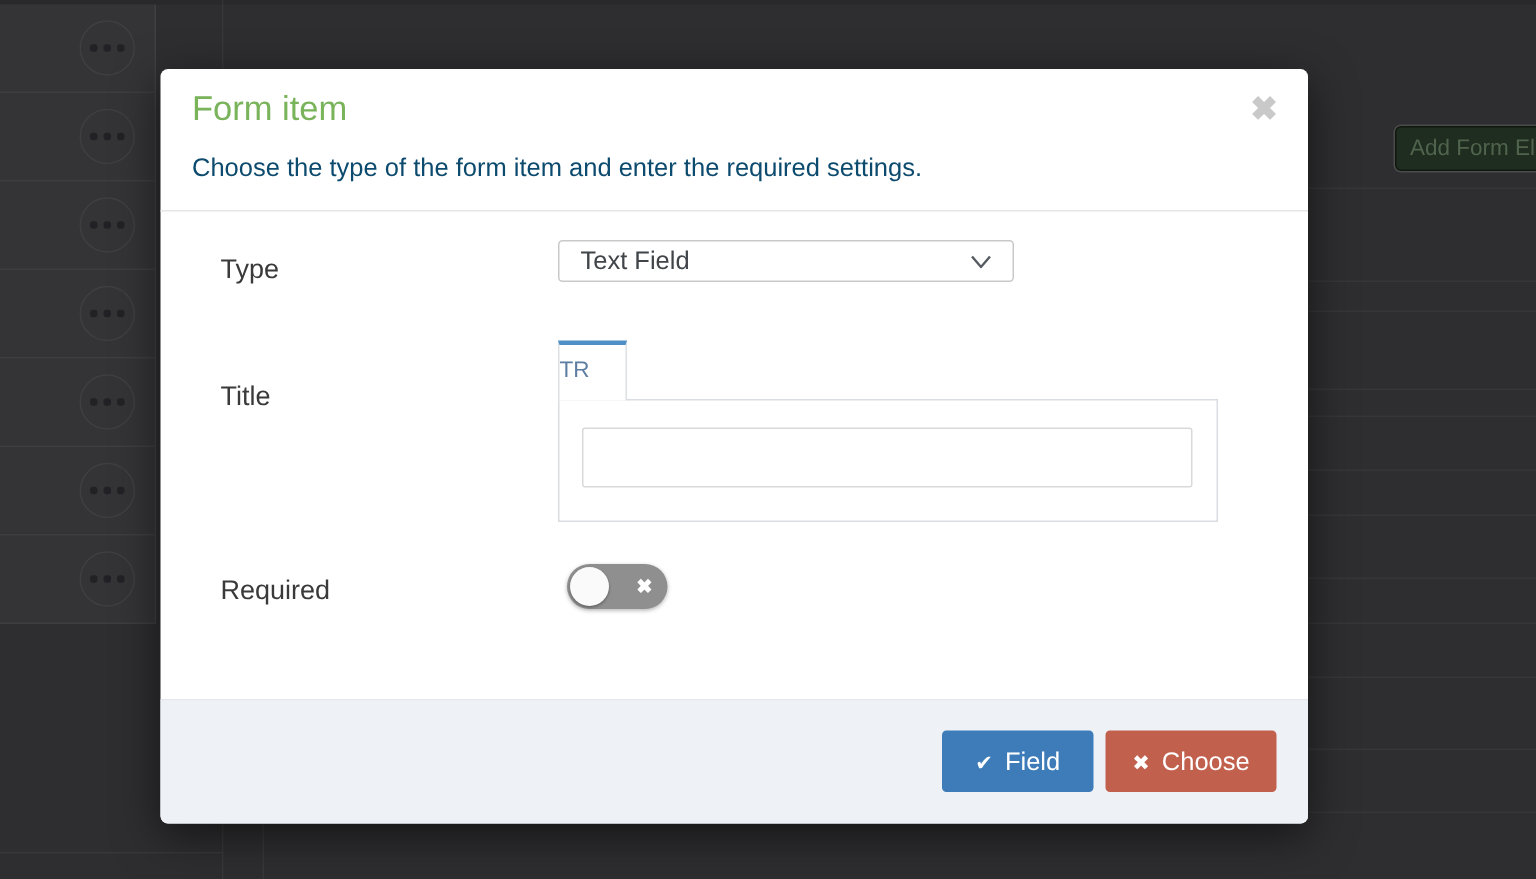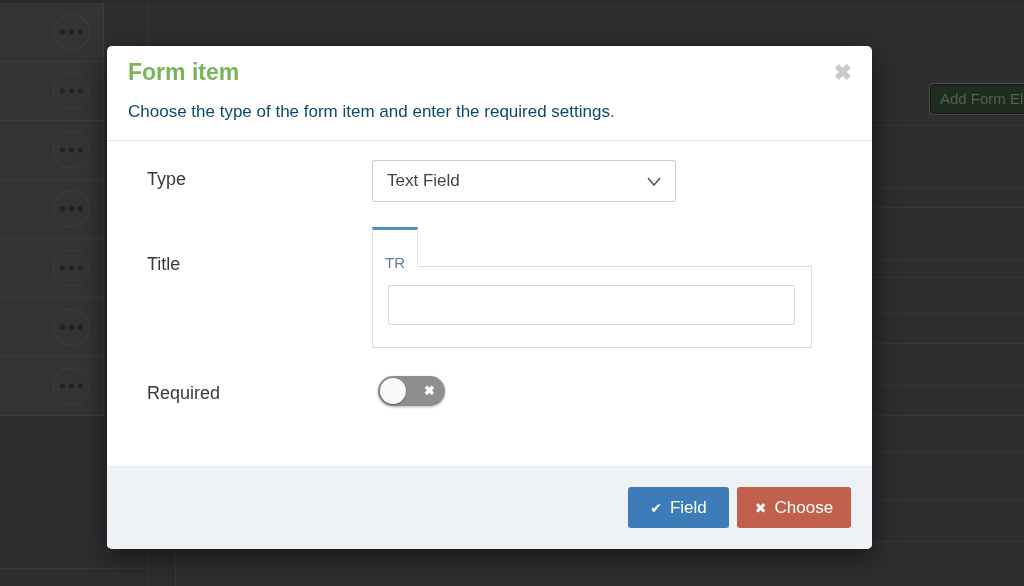--- a/index.html
+++ b/index.html
@@ -24,41 +24,41 @@
                 background:#1e2d1f; border:1px solid #11190f; border-radius:4px;
                 box-shadow:0 0 0 1px rgba(255,255,255,0.14);
                 color:#50644d; font-size:15px; line-height:28px; padding-left:9px;
                 white-space:nowrap; overflow:hidden; cursor:pointer; }
 
   
   .modal { position:absolute; left:107px; top:46px; width:765px; height:503px; z-index:10;
            background:#ffffff; border-radius:5px; box-shadow:0 8px 30px rgba(0,0,0,0.55); }
   .modal-header { position:absolute; left:0; top:0; width:100%; height:95px;
                   border-bottom:1px solid #e6e6e6; }
-  .modal-title { position:absolute; left:21px; top:13px; font-size:23px; color:#79b35a; font-weight:700; }
+  .modal-title { position:absolute; left:21px; top:13px; font-size:23px; color:#79b35a; font-weight:400; }
   .modal-close { position:absolute; right:20px; top:16px; font-size:22px; color:#c9c9c9;
                  font-weight:bold; cursor:pointer; line-height:1; }
   .modal-subtitle { position:absolute; left:21px; top:56px; font-size:17px; color:#0c4a6e; }
 
   .field-label { position:absolute; left:40px; width:200px; text-align:left;
                  font-size:18px; color:#3a3a3a; }
   .lbl-type { top:123px; }
   .lbl-title { top:208px; }
   .lbl-required { top:337px; }
 
-  .select-box { position:absolute; left:265px; top:114px; width:304px; height:42px;
+  .select-box { position:absolute; left:265px; top:114px; width:304px; height:28px;
                 background:#fff; border:1px solid #c9c9c9; border-radius:3px;
                 display:flex; align-items:center; padding:0 14px; cursor:pointer; }
   .select-value { font-size:17px; color:#414549; flex:1; }
   .chev { width:14px; height:9px; }
 
   .title-tab { position:absolute; left:265px; top:181px; width:46px; height:40px; z-index:3;
                background:#fff; border-top:3px solid #4e90c6;
                border-left:1px solid #dde0e4; border-right:1px solid #dde0e4;
-               text-align:center; font-size:15px; color:#5e7ea1; padding-top:24px; cursor:pointer; }
+               font-size:15px; color:#5e7ea1; padding-top:8px; cursor:pointer; }
   .title-panel { position:absolute; left:265px; top:220px; width:440px; height:82px; z-index:2;
                  background:#fff; border:1px solid #d9dde2; }
   .title-input { position:absolute; left:15px; top:18px; width:407px; height:40px;
                  border:1px solid #d9d9d9; border-radius:2px; font-size:16px; color:#333;
                  font-family:"Liberation Sans", sans-serif; padding:0 10px; outline:none; }
 
   .toggle { position:absolute; left:271px; top:330px; width:67px; height:30px;
             background:#8f8f8f; border-radius:15px; cursor:pointer;
             box-shadow:0 1px 3px rgba(0,0,0,0.3); }
   .toggle-knob { position:absolute; left:2px; top:2px; width:26px; height:26px;

